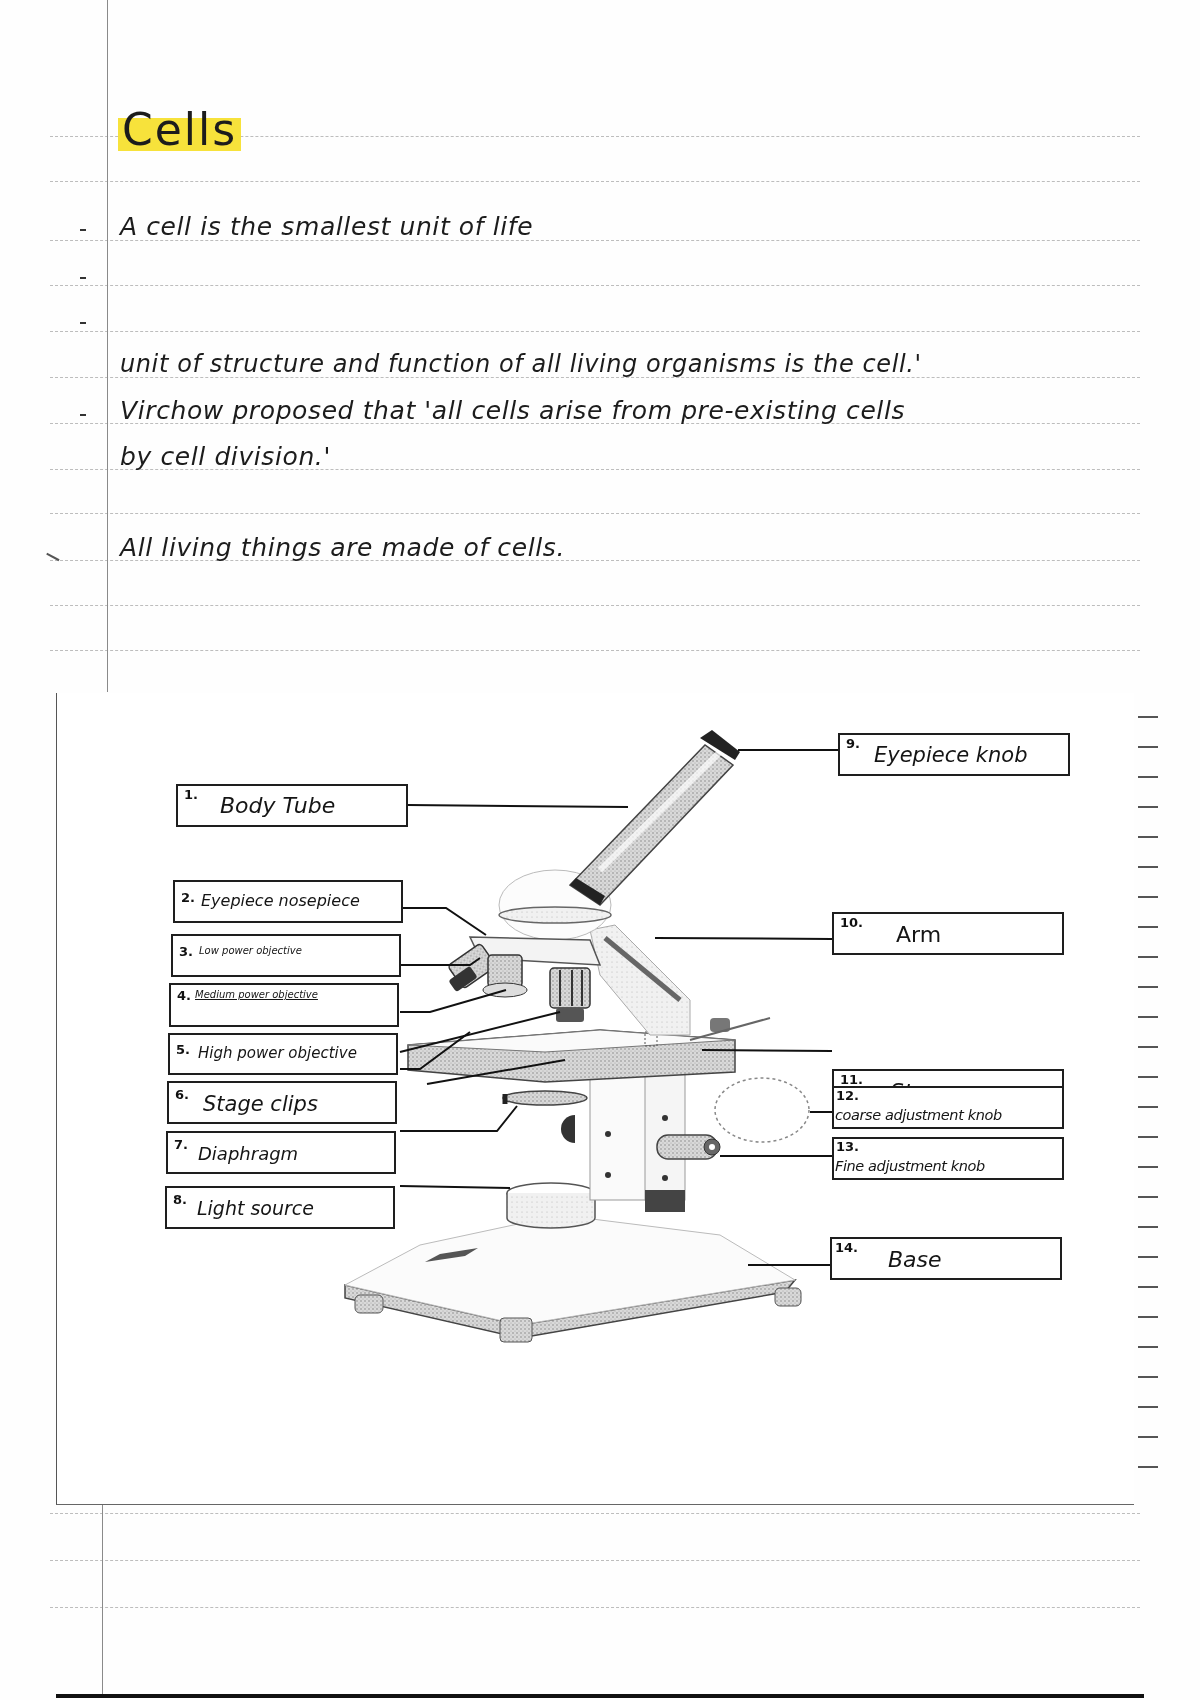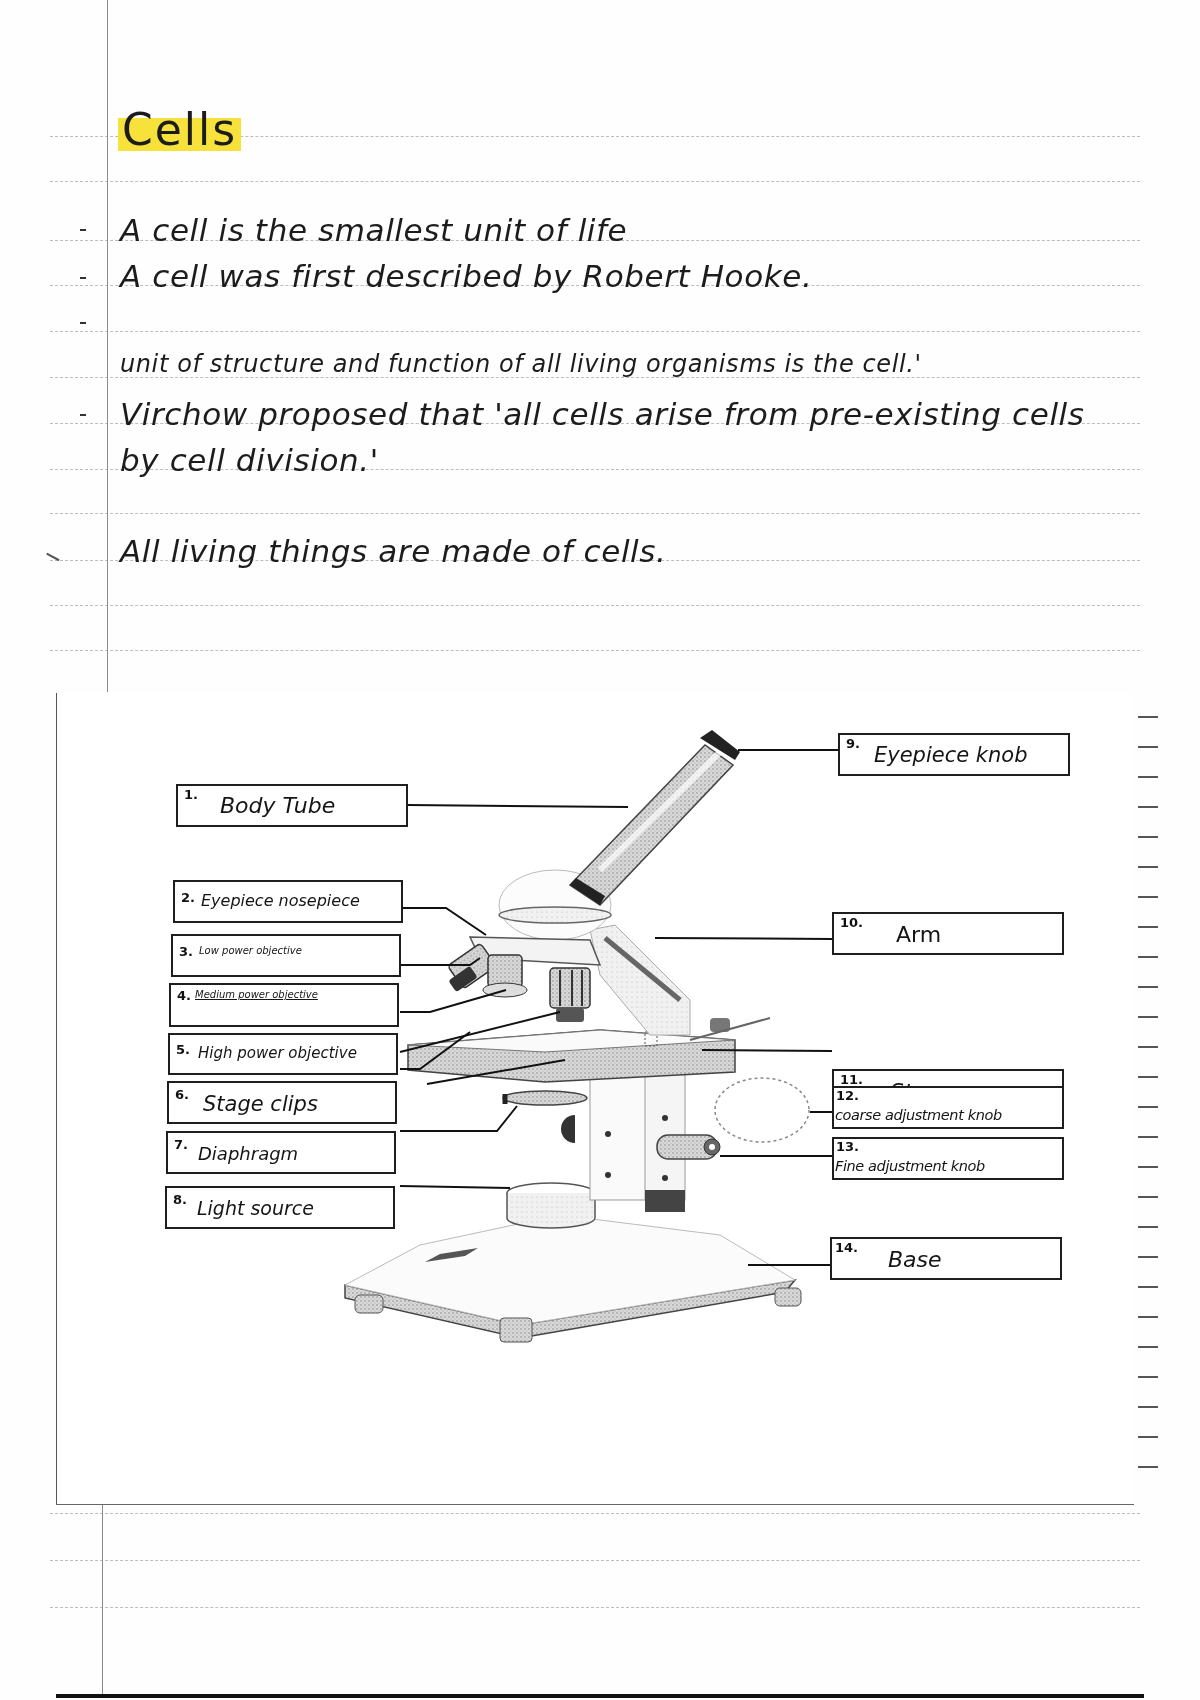--- a/index.html
+++ b/index.html
@@ -9,21 +9,21 @@
     
     .page { position: absolute; left: 0; top: 0; width: 1200px; height: 1700px; background: #fefefe; }
     .rule { position: absolute; left: 50px; width: 1090px; height: 0; border-top: 1.5px dashed #bdbdbd; }
     .margin-line { position: absolute; left: 107px; width: 0; border-left: 1.5px solid #8a8a8a; }
     .bullet { position: absolute; left: 80px; width: 6px; height: 2px; background: #333; }
     .margin-tick { position: absolute; left: 46px; width: 14px; height: 1.5px; background: #555; transform: rotate(28deg); }
 
     
     .hand { position: absolute; font-family: "DejaVu Sans", sans-serif; font-style: italic; font-weight: 300; color: #1c1c1c; white-space: nowrap; letter-spacing: 0.6px; }
     .title { left: 118px; top: 104px; font-size: 44px; font-style: normal; font-weight: 400; letter-spacing: 2px; padding: 0 4px; background: linear-gradient(to bottom, transparent 28%, #f7e23b 28%, #f7e23b 92%, transparent 92%); }
-    .note-line { font-size: 31px; left: 120px; }
+    .note-line { font-size: 25px; left: 120px; }
 
     
     .sheet { position: absolute; left: 56px; top: 693px; width: 1078px; height: 812px; background: #ffffff; border-left: 1.5px solid #555; border-bottom: 1.5px solid #666; }
     .edge-tick { position: absolute; left: 1138px; width: 20px; height: 1.5px; background: #555; }
 
     .label-box { position: absolute; border: 2.5px solid #1e1e1e; background: #fff; }
     .label-num { position: absolute; left: 6px; top: 1px; font-family: "DejaVu Sans", sans-serif; font-weight: 700; font-size: 13px; color: #111; }
     .label-text { position: absolute; font-family: "DejaVu Sans", sans-serif; font-style: italic; color: #151515; white-space: nowrap; }
 
     .diagram-svg { position: absolute; left: 0; top: 0; width: 1200px; height: 1700px; pointer-events: none; }
@@ -56,21 +56,20 @@
 
   <div class="hand title">Cells</div>
 
   <div class="bullet" style="top:229px"></div>
   <div class="bullet" style="top:277px"></div>
   <div class="bullet" style="top:322px"></div>
   <div class="bullet" style="top:414px"></div>
   <div class="margin-tick" style="top:556px"></div>
 
   <div class="hand note-line" style="top:212px">A cell is the smallest unit of life</div>
-  <div class="hand note-line" style="top:258px">A cell was first described by Robert Hooke.</div>
   <div class="hand note-line" style="top:350px; font-size:24px">unit of structure and function of all living organisms is the cell.'</div>
   <div class="hand note-line" style="top:396px">Virchow proposed that 'all cells arise from pre-existing cells</div>
   <div class="hand note-line" style="top:442px">by cell division.'</div>
   <div class="hand note-line" style="top:533px">All living things are made of cells.</div>
 
   <div class="sheet"></div>
 
   <div class="edge-tick" style="top:716px"></div>
   <div class="edge-tick" style="top:746px"></div>
   <div class="edge-tick" style="top:776px"></div>

